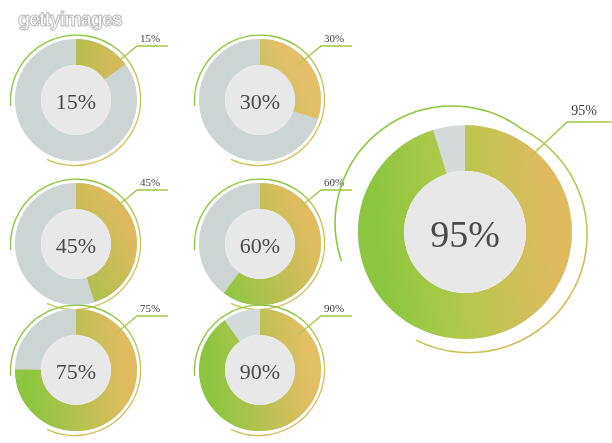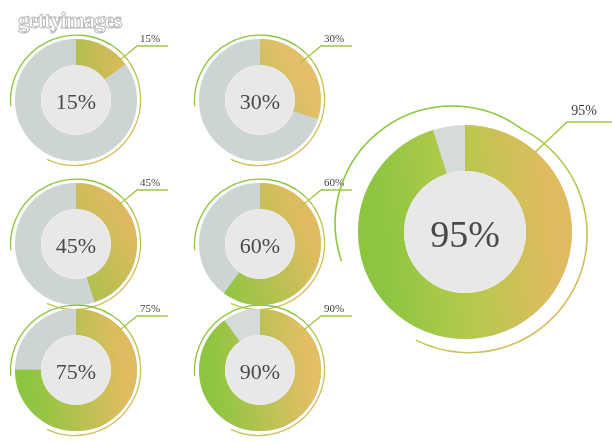--- a/index.html
+++ b/index.html
@@ -34,22 +34,22 @@
     font-family: "Liberation Serif", serif;
     fill: #3f3f3f;
     text-anchor: middle;
     dominant-baseline: alphabetic;
   }
   
   #watermark {
     position: absolute;
     left: 18px;
     top: 8px;
-    font-family: Liberation Serif, serif;
-    font-size: 23px;
+    font-family: Liberation Sans, sans-serif;
+    font-size: 20px;
     font-weight: bold;
     letter-spacing: -1.2px;
     color: rgba(255,255,255,0.85);
     -webkit-text-stroke: 1px #b9b9b9;
     text-shadow: 0 1px 0 rgba(255,255,255,0.9);
     white-space: nowrap;
     pointer-events: none;
     user-select: none;
   }
 </style>

